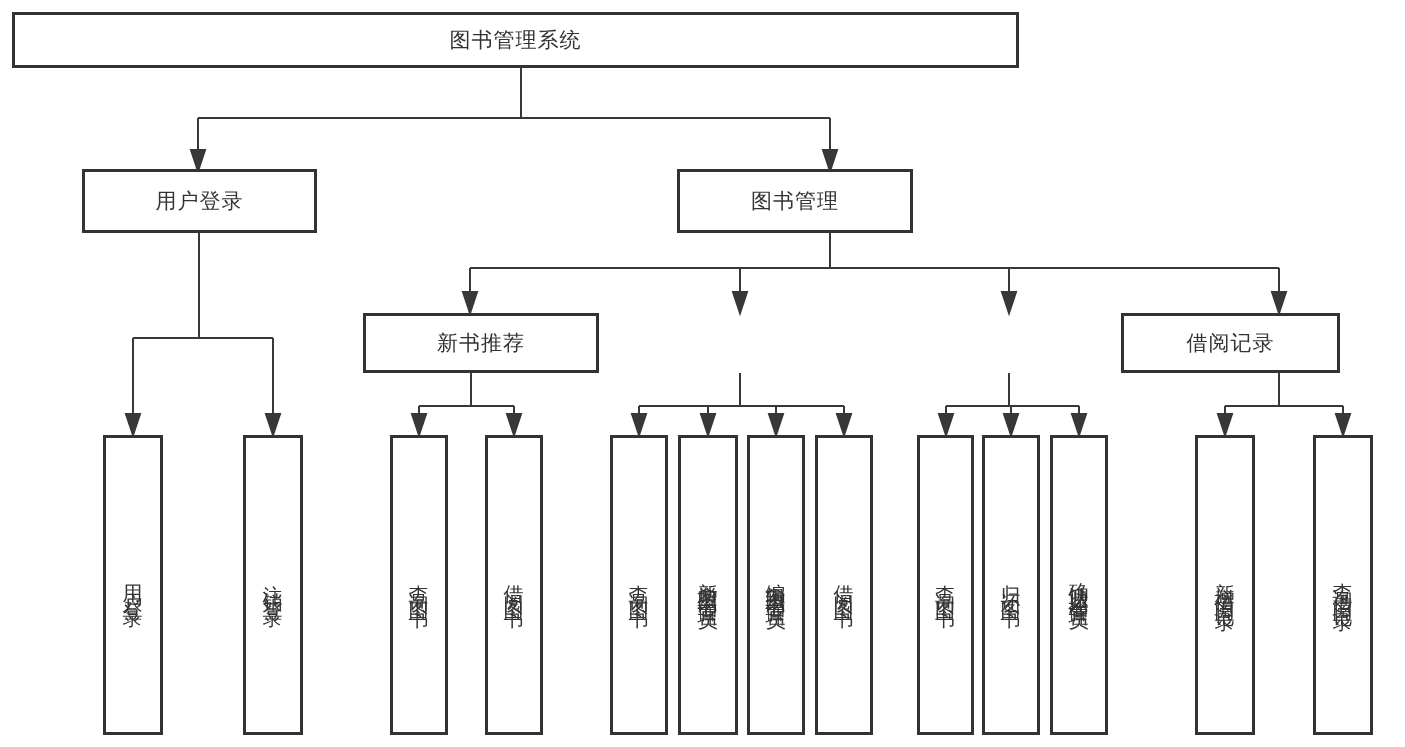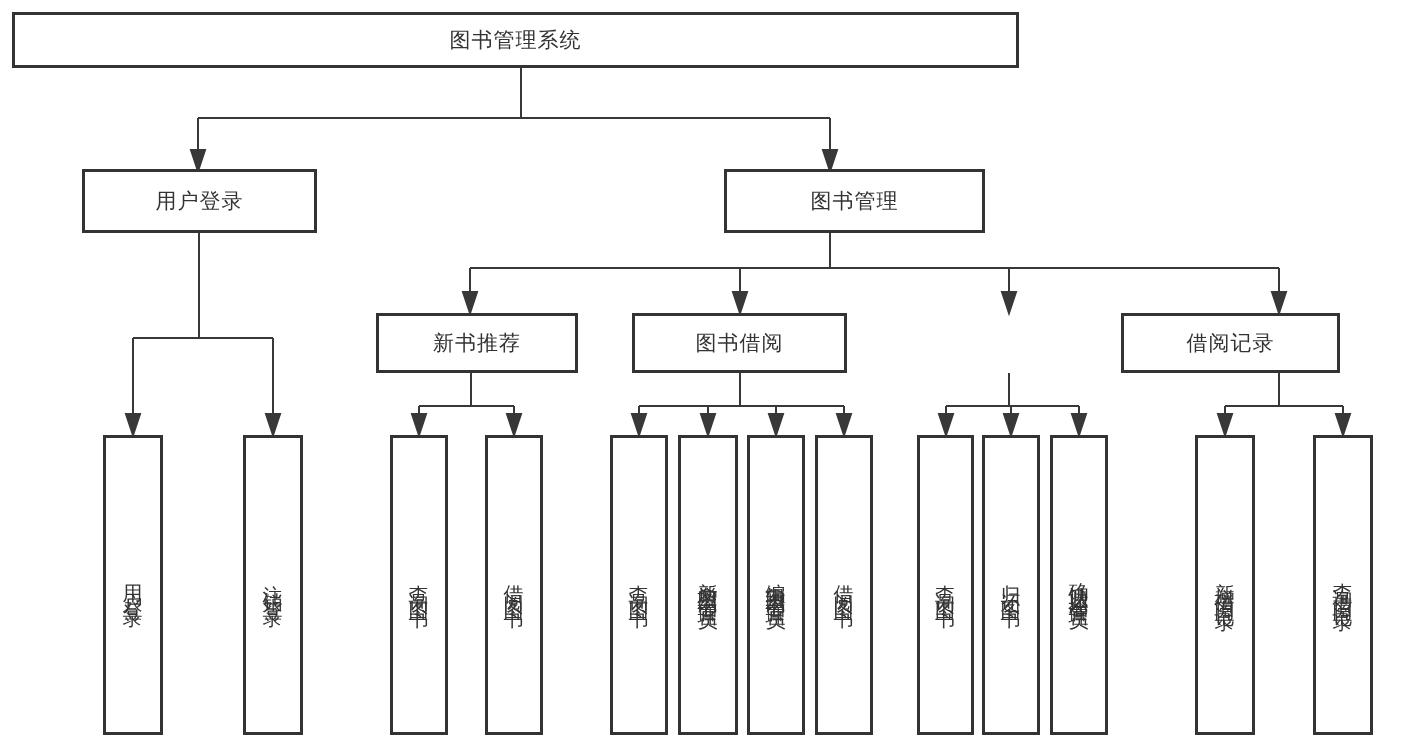--- a/index.html
+++ b/index.html
@@ -138,29 +138,26 @@
     </g>
   </svg>
 
   <div class="node h" style="left:12px; top:12px; width:1007px; height:56px">
     <span>图书管理系统</span>
   </div>
 
   <div class="node h" style="left:82px; top:169px; width:235px; height:64px">
     <span>用户登录</span>
   </div>
-  <div class="node h" style="left:724px; top:169px; width:261px; height:64px">
+  <div class="node h" style="left:677px; top:169px; width:236px; height:64px">
     <span>图书管理</span>
   </div>
 
-  <div class="node h" style="left:376px; top:313px; width:202px; height:60px">
+  <div class="node h" style="left:363px; top:313px; width:236px; height:60px">
     <span>新书推荐</span>
-  </div>
-  <div class="node h" style="left:632px; top:313px; width:215px; height:60px">
-    <span>图书借阅</span>
   </div>
   <div class="node h" style="left:1121px; top:313px; width:219px; height:60px">
     <span>借阅记录</span>
   </div>
 
   <div class="node v" style="left:103px; top:435px; width:60px; height:300px">
     <span>用户登录</span>
   </div>
   <div class="node v" style="left:243px; top:435px; width:60px; height:300px">
     <span>注销登录</span>

